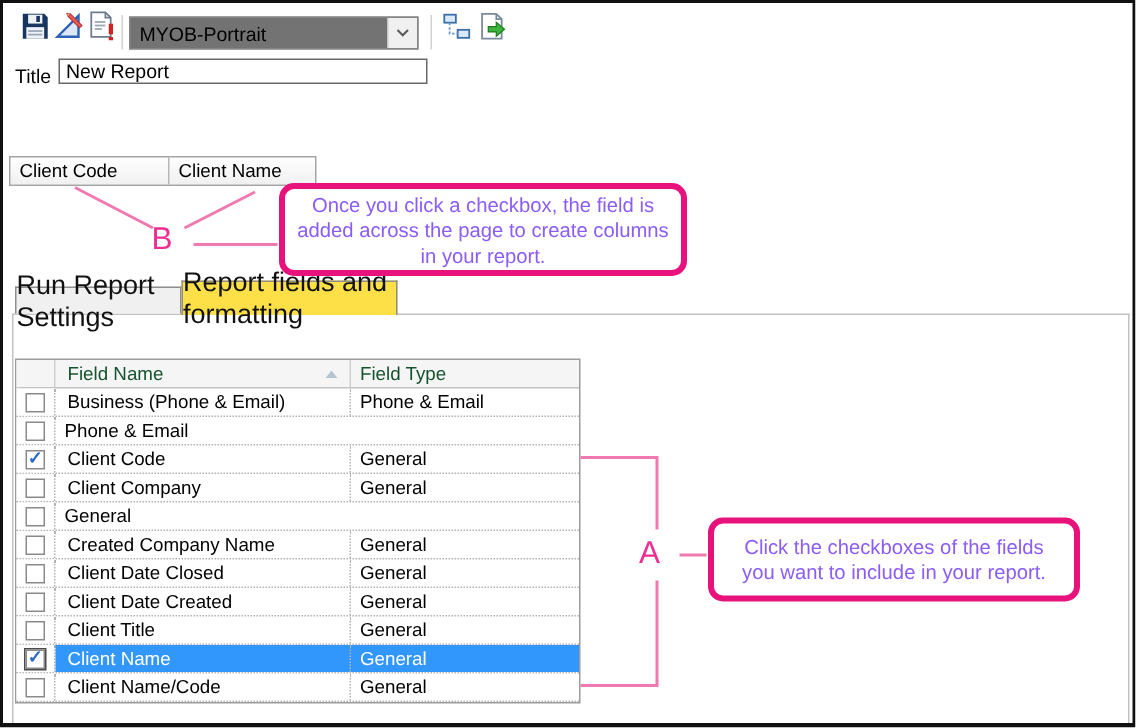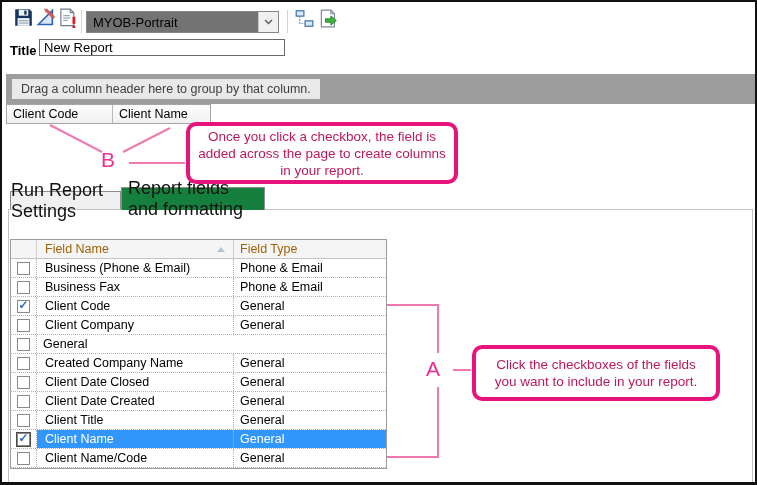--- a/index.html
+++ b/index.html
@@ -9,69 +9,69 @@
     border:2px solid #111; border-bottom-width:3px; overflow:hidden;
   }
   
   .tbtn { position:absolute; display:flex; align-items:center; justify-content:center; cursor:default; }
   .vsep { position:absolute; width:1px; background:#d2d2d2; }
   .combo { position:absolute; left:84px; top:9px; width:193px; height:22px;
     border:1px solid #868686; background:#737373; display:flex; align-items:stretch; }
   .combo .val { flex:1; font-size:13px; color:#000; display:flex; align-items:center; padding-left:6px; overflow:hidden; }
   .combo .chev { width:20px; background:#f0f0f0; border-left:1px solid #c8c8c8; display:flex; align-items:center; justify-content:center; }
   
-  .title-label { position:absolute; left:8px; top:41px; font-size:13px; color:#000;font-weight:bold; }
+  .title-label { position:absolute; left:8px; top:41px; font-size:13px; color:#000; }
   .title-input { position:absolute; left:37px; top:37px; width:246px; height:17px;
     border:1px solid #686868; font-family:"Liberation Sans",sans-serif; font-size:13px; color:#000; padding:0 4px; outline:none; background:#fff; }
   
   .group-bar { position:absolute; left:4px; top:72px; width:749px; height:30px; background:#9d9d9d; }
   .group-hint { position:absolute; left:6px; top:5px; height:20px; line-height:20px;
     background:#e9e9e9; color:#3e3e3e; font-size:12.5px; padding:0 9px; }
   
   .prev-cols { position:absolute; left:4px; top:102px; height:20px; display:flex;
     border:1px solid #a5a5a5; background:linear-gradient(#fefefe,#f0f0f0); }
   .prev-cell { font-size:12.5px; color:#000; display:flex; align-items:center; padding-left:6px; }
   .prev-cell.c1 { width:106px; border-right:1px solid #b7b7b7; }
   .prev-cell.c2 { width:97px; }
   
   .tab { position:absolute; font-size:18px; color:#111; display:flex; align-items:center; justify-content:center; }
   .tab.inactive { left:8px; top:189px; width:111px; height:18px; background:#f0f0f0;
     border:1px solid #8e8e8e; border-bottom:none; z-index:2; }
-  .tab.active { left:119px; top:185px; width:144px; height:23px; background:#15803d;
-    border:1px solid #8e8e8e; border-bottom:none; z-index:3;padding-left:6px; }
+  .tab.active { left:119px; top:185px; width:144px; height:23px; background:#fde047;
+    border:1px solid #8e8e8e; border-bottom:none; z-index:3; }
   .panel { position:absolute; left:6px; top:207px; width:745px; height:277px;
     border:1px solid #c2c2c2; border-bottom:none; background:#fff; z-index:1; }
   
   .cb { position:relative; display:inline-block; width:13px; height:13px;
     border:1px solid #8a8a8a; background:#fff; flex:none; }
   .cb.checked::after { content:"\2713"; position:absolute; left:0.5px; top:-2.5px;
     font-size:12px; font-weight:bold; color:#2a6cc4; }
   .cb.focused { box-shadow:0 0 0 1px #4a4a4a; }
   .show-cb { position:absolute; left:14px; top:213px; }
   .show-cb-label { position:absolute; left:33px; top:213px; font-size:12.5px; color:#000; }
   
   .grid { position:absolute; left:8px; top:237px; width:377px; border:1px solid #9c9c9c; background:#fff; z-index:2; }
   .grid-header { display:flex; height:19px; background:#f5f5f5; border-bottom:1px solid #c3c3c3; }
-  .gh { font-size:12.5px; color:#a16207; display:flex; align-items:center; }
+  .gh { font-size:12.5px; color:#14532d; display:flex; align-items:center; }
   .gh.ghcb { width:26px; border-right:1px solid #cfcfcf; }
   .gh.ghname { width:197px; padding-left:8px; border-right:1px solid #cfcfcf; position:relative; }
   .gh.ghtype { flex:1; padding-left:6px; }
   .sort-asc { position:absolute; right:8px; top:7px; width:0; height:0;
     border-left:4px solid transparent; border-right:4px solid transparent; border-bottom:5px solid #b5c4cf; }
   .grid-row { display:flex; height:19px; border-bottom:1px dotted #b2b2b2; }
   .cell { font-size:12.5px; color:#000; display:flex; align-items:center; }
   .cell-cb { width:26px; justify-content:center; border-right:1px dotted #b2b2b2; background:#fff; }
   .cell-name { width:197px; padding-left:8px; border-right:1px dotted #b2b2b2; }
   .cell-type { flex:1; padding-left:6px;text-align:center; }
   .grid-row.selected .cell-name, .grid-row.selected .cell-type { background:#3297fd; color:#fff; }
   
   .ann-lines { position:absolute; left:0; top:0; width:753px; height:481px; pointer-events:none; z-index:6; }
   .ann-letter { position:absolute; font-size:21px; color:#ed2f94; z-index:6; }
   .callout { position:absolute; background:#fff; border:4px solid #e8127d; border-radius:10px;
-    font-size:13.5px; line-height:17px; color:#be185d; text-align:center; z-index:5;
+    font-size:13.5px; line-height:17px; color:#8b5cf6; text-align:center; z-index:5;
     display:flex; align-items:center; justify-content:center; }
   .callout-b { left:184px; top:120px; width:272px; height:62px; padding:4px 8px; }
   .callout-a { left:470px; top:343px; width:248px; height:56px; padding:6px 10px; }
 </style>
 </head>
 <body>
 
 <div id="stage">
 
   <div class="tbtn" style="left:11px; top:7px; width:21px; height:21px;">
@@ -125,23 +125,20 @@
     <span><svg width="19" height="19" viewBox="0 0 16 16">
           <path d="M2 1 h8 l3 3 v11 h-11 Z" fill="#fff" stroke="#7a8a9a"></path>
           <path d="M10 1 v3 h3" fill="none" stroke="#7a8a9a"></path>
           <path d="M5.5 8.2 h4.5 V5.8 L14.6 9.7 L10 13.6 V11.2 H5.5 Z" fill="#3db33d" stroke="#1f7d1f" stroke-width="0.7"></path>
         </svg></span>
   </div>
 
   <span class="title-label">Title</span>
   <input class="title-input" type="text" value="New Report" style="">
 
-  <div class="group-bar">
-    <div class="group-hint">Drag a column header here to group by that column.</div>
-  </div>
 
   <div class="prev-cols">
     <div class="prev-cell c1">Client Code</div>
     <div class="prev-cell c2">Client Name</div>
   </div>
 
   <div class="tab inactive">Run Report Settings</div>
   <div class="tab active">Report fields and formatting</div>
   <div class="panel"></div>
 
@@ -164,21 +161,20 @@
           <div class="cell cell-cb">
             <span class="cb"></span>
           </div>
           <div class="cell cell-name">Business (Phone &amp; Email)</div>
           <div class="cell cell-type">Phone &amp; Email</div>
         </div>
         <div class="grid-row">
           <div class="cell cell-cb">
             <span class="cb"></span>
           </div>
-          <div class="cell cell-name">Business Fax</div>
           <div class="cell cell-type">Phone &amp; Email</div>
         </div>
         <div class="grid-row">
           <div class="cell cell-cb">
             <span class="cb checked"></span>
           </div>
           <div class="cell cell-name">Client Code</div>
           <div class="cell cell-type">General</div>
         </div>
         <div class="grid-row">

